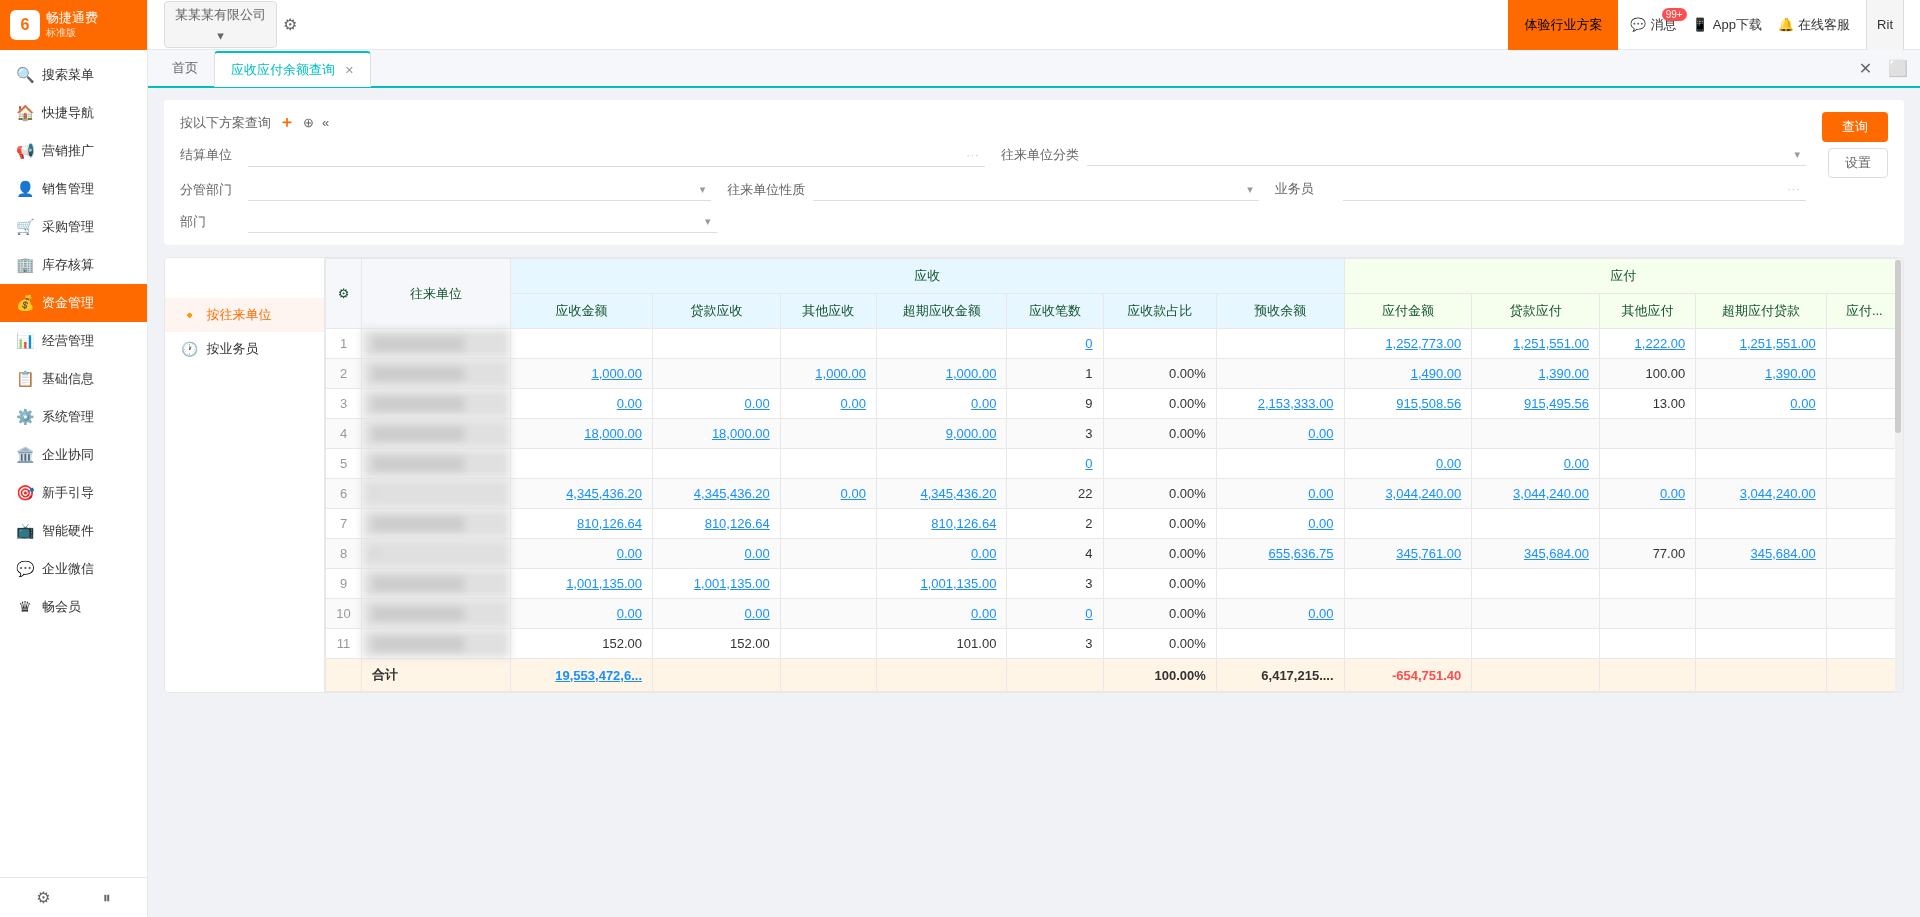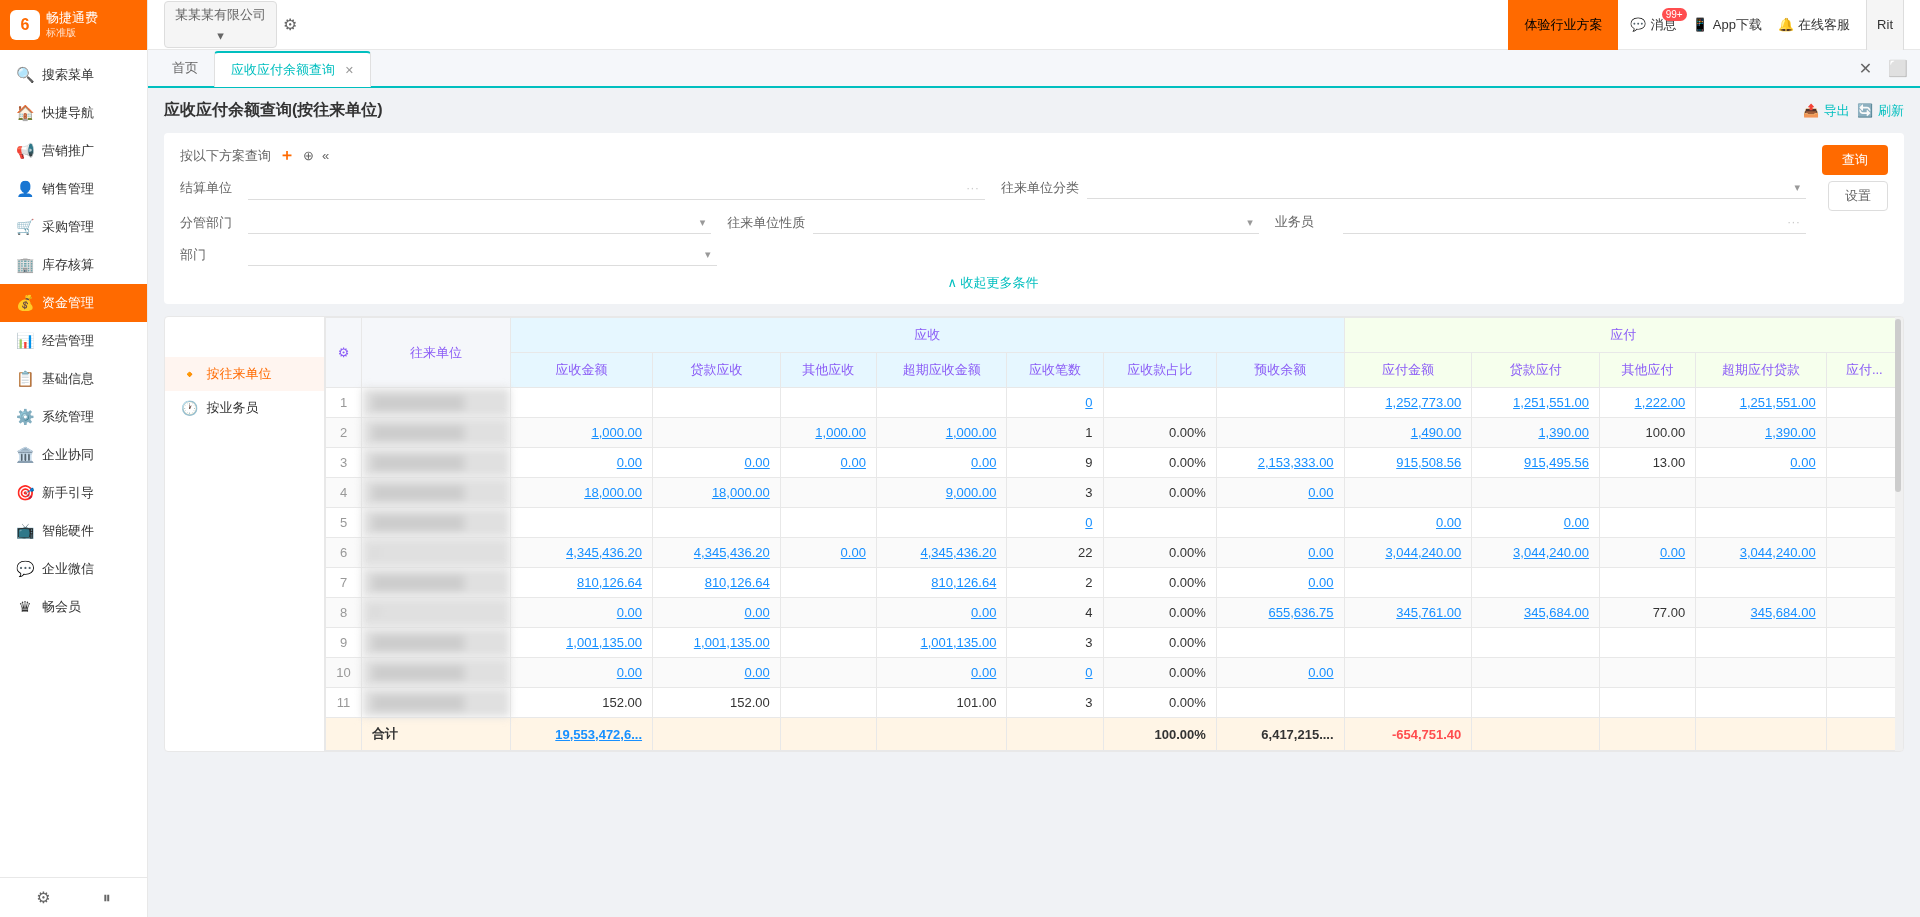--- a/index.html
+++ b/index.html
@@ -254,21 +254,21 @@
       width: 100%;
       border-collapse: collapse;
       font-size: 12px;
     }
     .data-table th {
       background: #f5f7fa;
       padding: 8px 10px;
       text-align: center;
       border: 1px solid #e8e8e8;
       font-weight: normal;
-      color: #8b5cf6;
+      color: #14532d;
       white-space: nowrap;
     }
     .data-table td {
       padding: 7px 10px;
       border: 1px solid #e8e8e8;
       text-align: right;
       color: #333;
       white-space: nowrap;
     }
     .data-table td:nth-child(1) { text-align: center; color: #999; width: 36px; }
@@ -436,33 +436,20 @@
       <span class="tab-close">✕</span>
     </div>
     <div class="tabbar-controls">
       <span class="tabbar-ctrl-btn">✕</span>
       <span class="tabbar-ctrl-btn">⬜</span>
     </div>
   </div>
 
   <div class="content">
 
-    <div class="page-header">
-      <div class="page-title">应收应付余额查询(按往来单位)</div>
-      <div class="page-actions">
-        <div class="action-btn">
-          <span>📤</span>
-          <span>导出</span>
-        </div>
-        <div class="action-btn">
-          <span>🔄</span>
-          <span>刷新</span>
-        </div>
-      </div>
-    </div>
 
     <div class="filter-area">
       <div style="display:flex;gap:8px;align-items:flex-start;">
         <div style="flex:1;">
           <div class="filter-header">
             <span class="filter-label">按以下方案查询</span>
             <span class="filter-add-btn">＋</span>
             <span style="color:#666;cursor:pointer;">⊕</span>
             <span style="color:#666;cursor:pointer;">«</span>
           </div>
@@ -511,24 +498,20 @@
           <div class="filter-row" style="margin-top:10px;">
             <div class="filter-group" style="max-width:33%;">
               <span class="filter-field-label">部门</span>
               <div class="filter-select">
                 <span></span>
                 <span class="filter-arrow">▾</span>
               </div>
             </div>
           </div>
 
-          <div class="collapse-more">
-            <span>∧</span>
-            <span>收起更多条件</span>
-          </div>
         </div>
         <div class="filter-btn-group">
           <button class="filter-query-btn">查询</button>
           <button class="filter-set-btn">设置</button>
         </div>
       </div>
     </div>
 
     <div class="table-wrapper">
       <div style="display:flex;">

